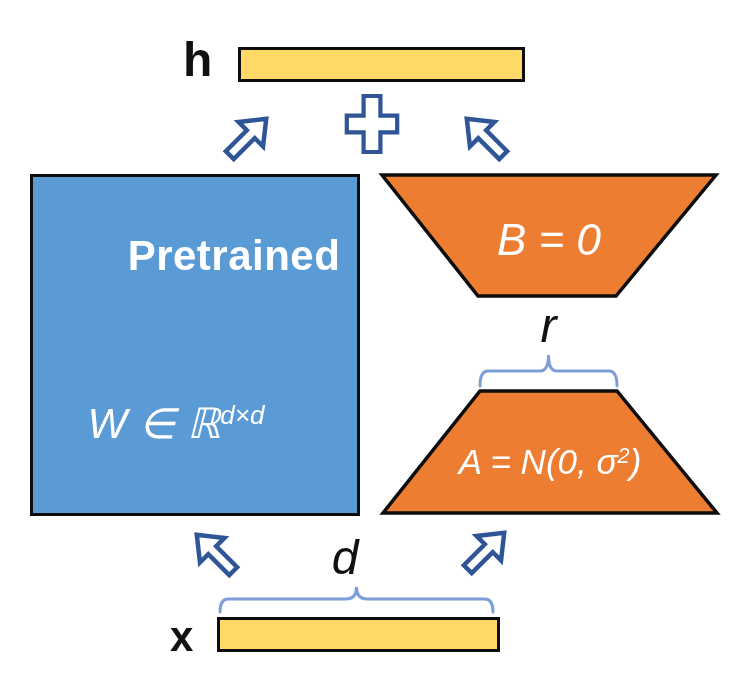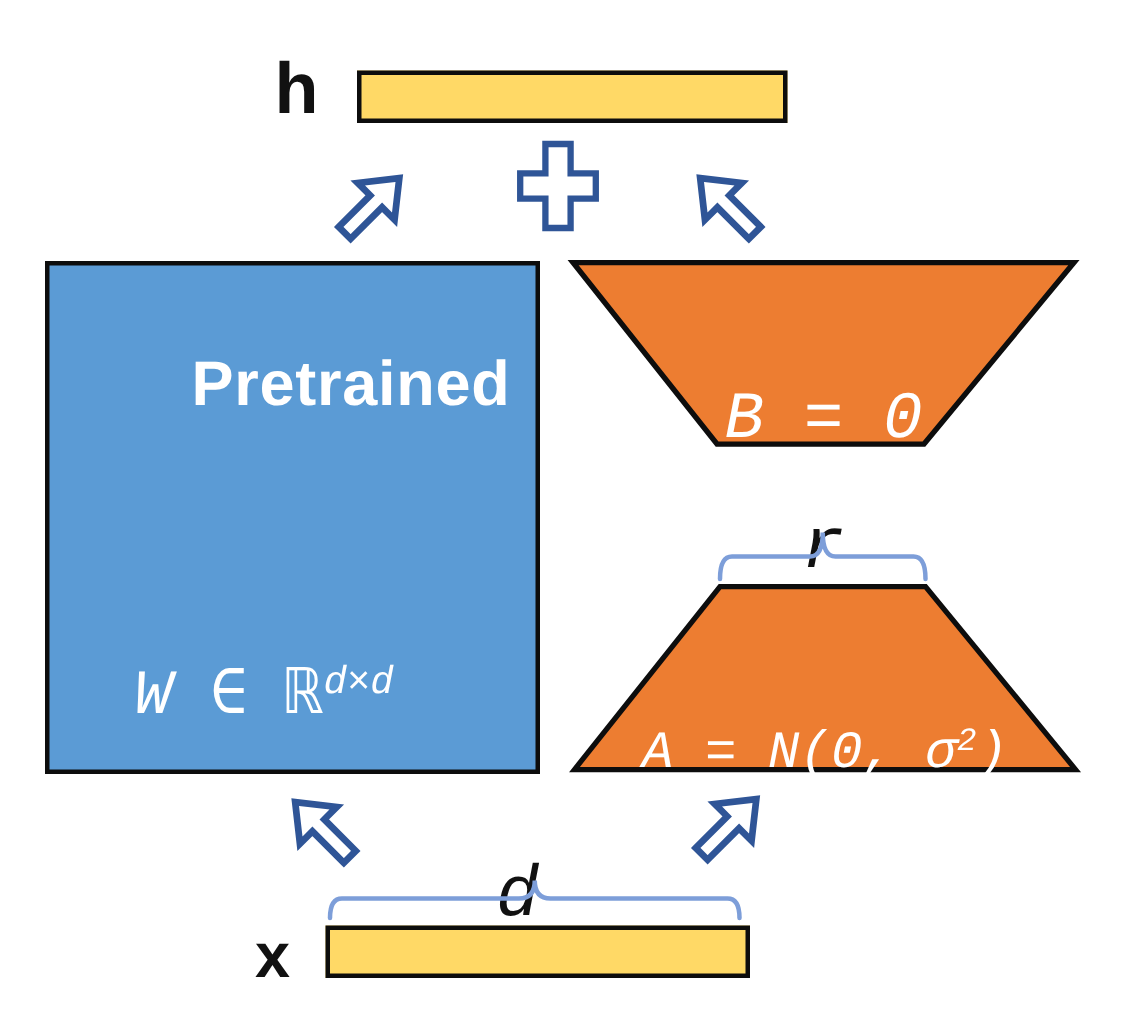--- a/index.html
+++ b/index.html
@@ -22,22 +22,22 @@
     background:var(--vector-fill);
     border:3px solid var(--outline);
     box-sizing:border-box;
   }
   .side-label{
     font-weight:bold;color:var(--label-text);
     font-family:"Liberation Sans",sans-serif;
     line-height:1;
   }
   .math{
-    font-family:Liberation Mono, monospace;
-    font-style:italic;line-height:1;margin-top:40px;
+    font-family:Liberation Sans, sans-serif;
+    font-style:italic;line-height:1;
   }
   .math .sup{font-size:0.62em;vertical-align:0.52em;}
   .shape-text{color:var(--text-on-shapes);text-align:center;}
   .center-text{text-align:center;}
   .block-label{
     color:var(--text-on-shapes);font-weight:bold;text-align:center;
     font-size:42px;line-height:60px;letter-spacing:0.5px;
   }
   svg{display:block;overflow:visible;}
   .arrow-svg path{fill:#ffffff;stroke:var(--arrow-stroke);stroke-width:8;stroke-linejoin:miter;}

